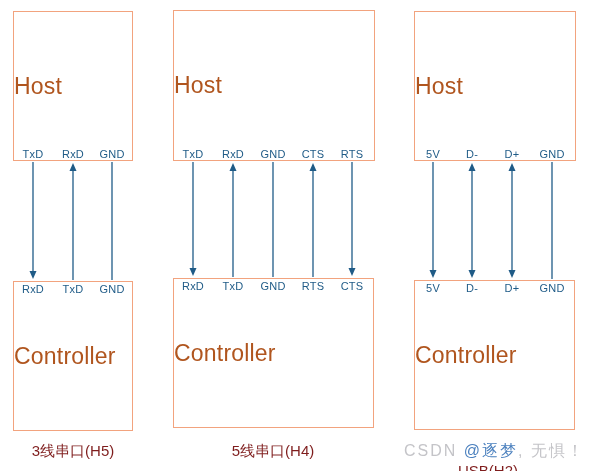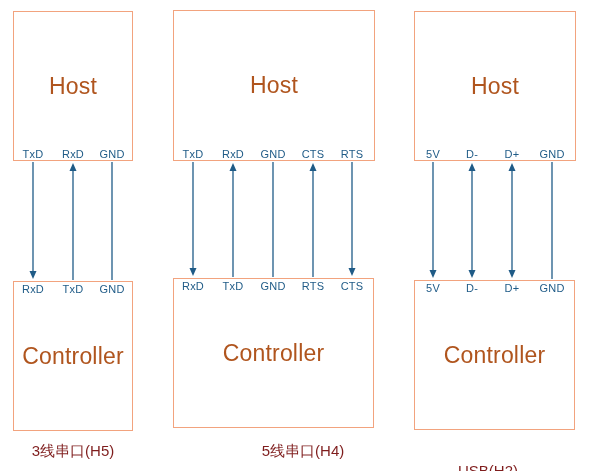--- a/index.html
+++ b/index.html
@@ -15,21 +15,20 @@
     background: #ffffff;
     overflow: hidden;
   }
   .box {
     position: absolute;
     box-sizing: border-box;
     border: 1.5px solid #F2A37E;
     background: #ffffff;
     display: flex;
     align-items: center;
-    justify-content: center;
     z-index: 1;
   }
   .box-label {
     color: #B0551E;
     font-size: 23px;
     letter-spacing: 0.2px;
     white-space: nowrap;
   }
   .pin {
     position: absolute;
@@ -110,21 +109,21 @@
 
   <div class="box" style="left:173px; top:278px; width:201px; height:150px;">
     <span class="box-label">Controller</span>
   </div>
   <span class="pin" style="left:193px; top:281px;">RxD</span>
   <span class="pin" style="left:233px; top:281px;">TxD</span>
   <span class="pin" style="left:273px; top:281px;">GND</span>
   <span class="pin" style="left:313px; top:281px;">RTS</span>
   <span class="pin" style="left:352px; top:281px;">CTS</span>
 
-  <div class="caption" style="left:273px; top:441px;margin-left:30px;">5线串口(H4)</div>
+  <div class="caption" style="left:273px; top:441px;">5线串口(H4)</div>
 
   <div class="box" style="left:414px; top:11px; width:162px; height:150px;">
     <span class="box-label">Host</span>
   </div>
   <span class="pin" style="left:433px; top:149px;">5V</span>
   <span class="pin" style="left:472px; top:149px;">D-</span>
   <span class="pin" style="left:512px; top:149px;">D+</span>
   <span class="pin" style="left:552px; top:149px;">GND</span>
 
   <div class="box" style="left:414px; top:280px; width:161px; height:150px;">
@@ -183,14 +182,17 @@
     <g>
       <path d="M512,163 L508.5,171 L515.5,171 Z"></path>
       <line x1="512" y1="171" x2="512" y2="270"></line>
       <path d="M512,278 L508.5,270 L515.5,270 Z"></path>
     </g>
     <g>
       <line x1="552" y1="162" x2="552" y2="279"></line>
     </g>
   </svg>
 
+  <div class="watermark">
+    <span class="wm-gray">CSDN </span><span class="wm-blue">@逐梦</span><span class="wm-gray">, 无惧！</span>
+  </div>
 
 </div>
 
 </body></html>

